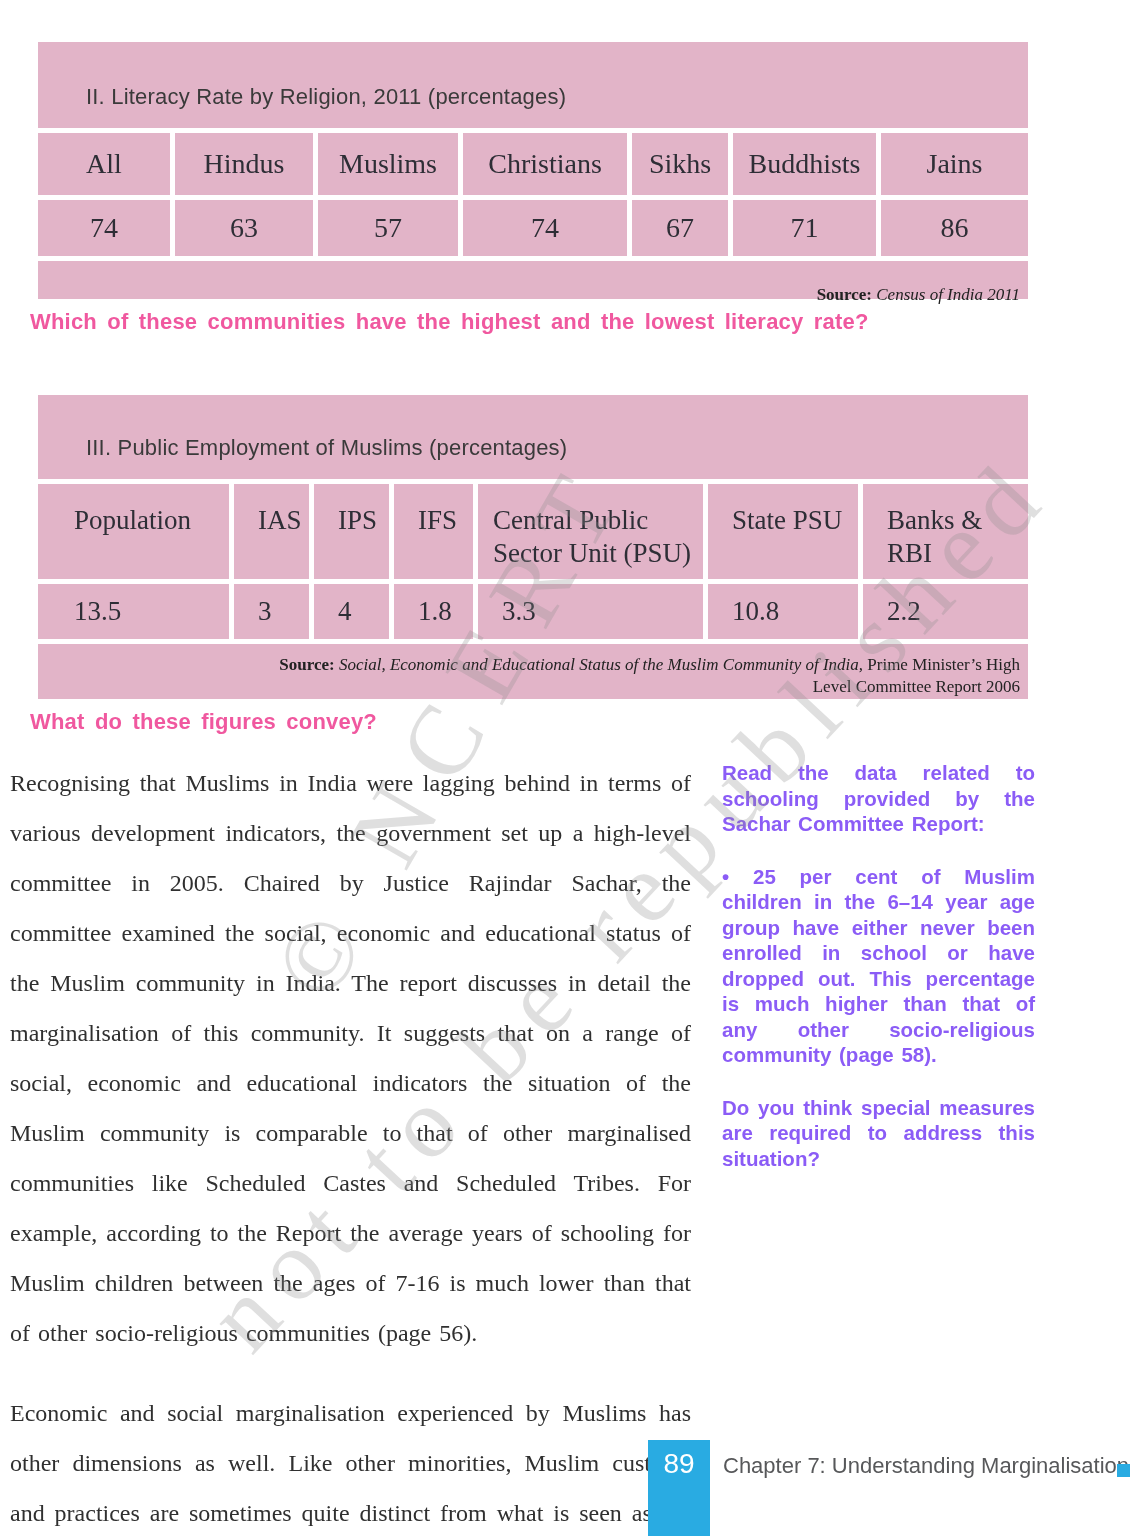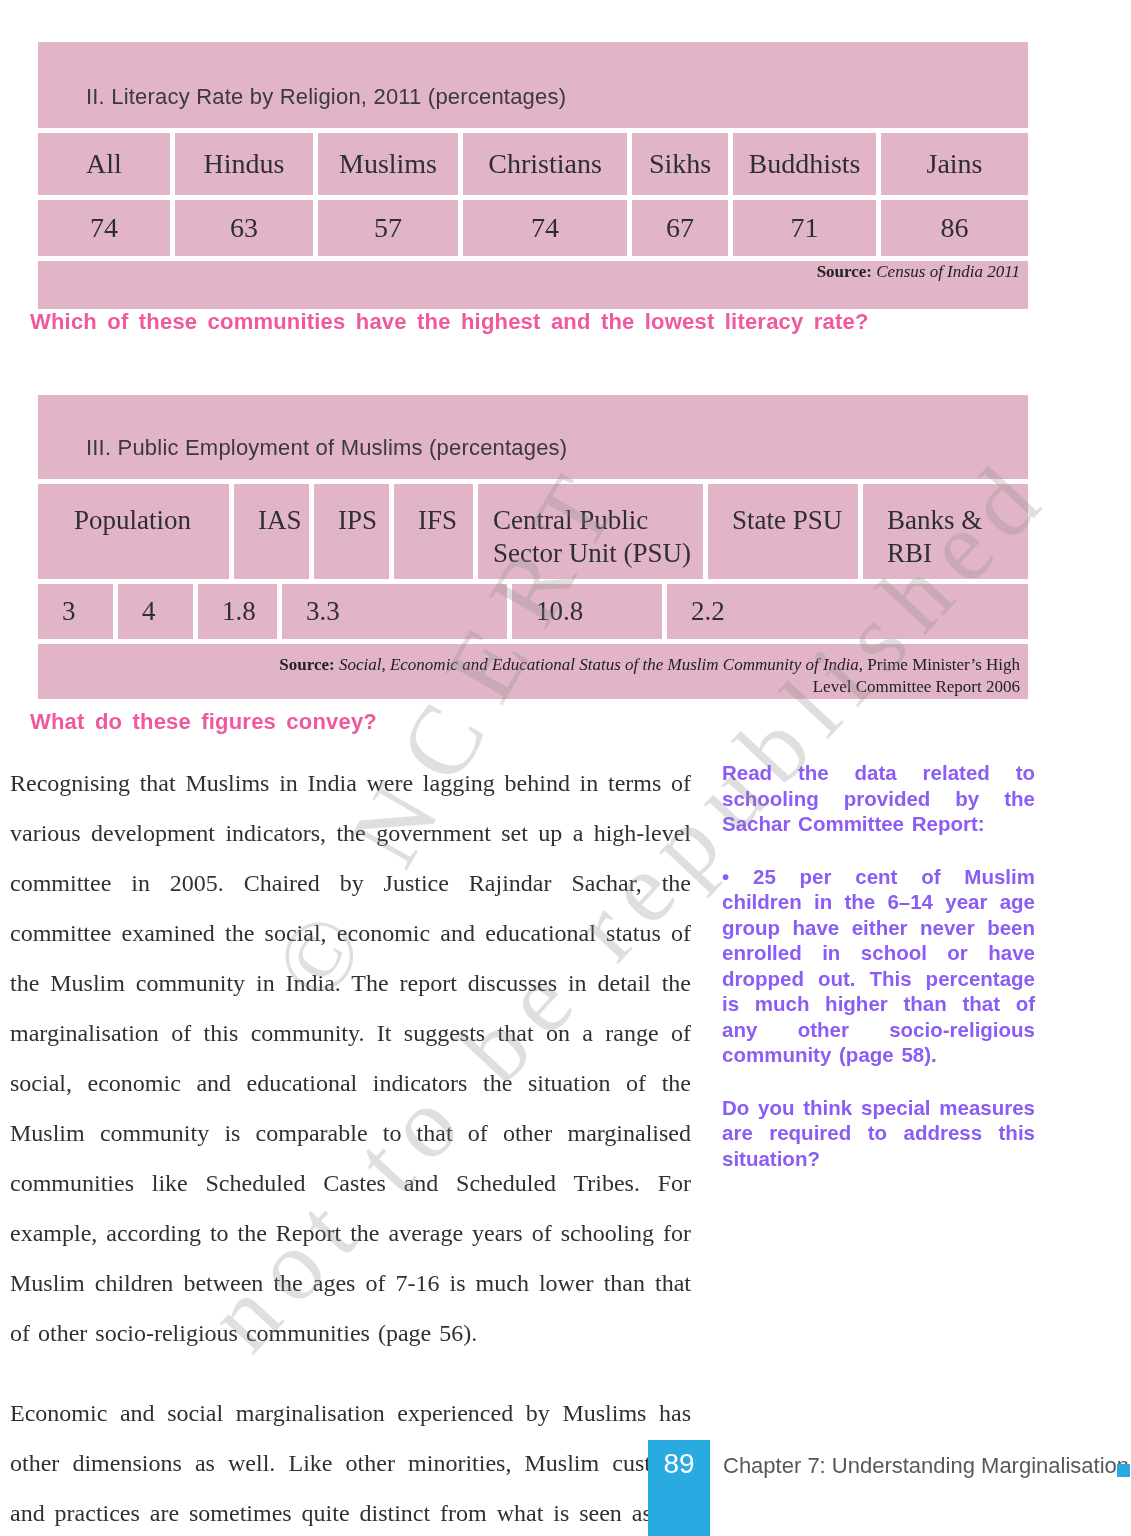--- a/index.html
+++ b/index.html
@@ -40,21 +40,21 @@
   #table3 .vals .tcell {
     height:55px; align-items:center; padding-left:24px; font-size:27px;
   }
   #table3 .head .tcell.first, #table3 .vals .tcell.first { padding-left:36px; }
   #table3 .head .tcell.cpsu { padding-left:15px; }
 
   .tsrc {
     background:#e2b4c8; box-sizing:border-box; font-family:"Liberation Serif", serif;
     font-size:17px; line-height:22px; color:#222; text-align:right;
   }
-  #table2 .tsrc { height:48px; padding:0 8px 0 0; }
+  #table2 .tsrc { height:38px; padding:23px 8px 0 0; }
   #table3 .tsrc { height:55px; padding:10px 8px 0 210px; }
   .tsrc b { font-weight:bold; }
   .tsrc i { font-style:italic; }
 
   
   .question {
     position:absolute; left:30px; color:#f0589f; font-weight:bold;
     font-size:22px; word-spacing:4px; letter-spacing:0.2px;
   }
   #q1 { top:309px; }
@@ -134,20 +134,21 @@
     <div class="trow head">
       <div class="tcell first" style="flex:0 0 191px">Population</div>
       <div class="tcell" style="flex:0 0 75px">IAS</div>
       <div class="tcell" style="flex:0 0 75px">IPS</div>
       <div class="tcell" style="flex:0 0 79px">IFS</div>
       <div class="tcell cpsu" style="flex:0 0 225px">Central Public Sector Unit (PSU)</div>
       <div class="tcell" style="flex:0 0 150px">State PSU</div>
       <div class="tcell" style="flex:1 1 auto">Banks &amp; RBI</div>
     </div>
     <div class="trow vals">
+      <div class="tcell first" style="flex:0 0 191px">13.5</div>
       <div class="tcell" style="flex:0 0 75px">3</div>
       <div class="tcell" style="flex:0 0 75px">4</div>
       <div class="tcell" style="flex:0 0 79px">1.8</div>
       <div class="tcell" style="flex:0 0 225px">3.3</div>
       <div class="tcell" style="flex:0 0 150px">10.8</div>
       <div class="tcell" style="flex:1 1 auto">2.2</div>
     </div>
     <div class="tsrc">
       <b>Source:</b>
       <i>Social, Economic and Educational Status of  the Muslim Community of  India,</i><span> Prime Minister’s High Level Committee Report 2006</span>

